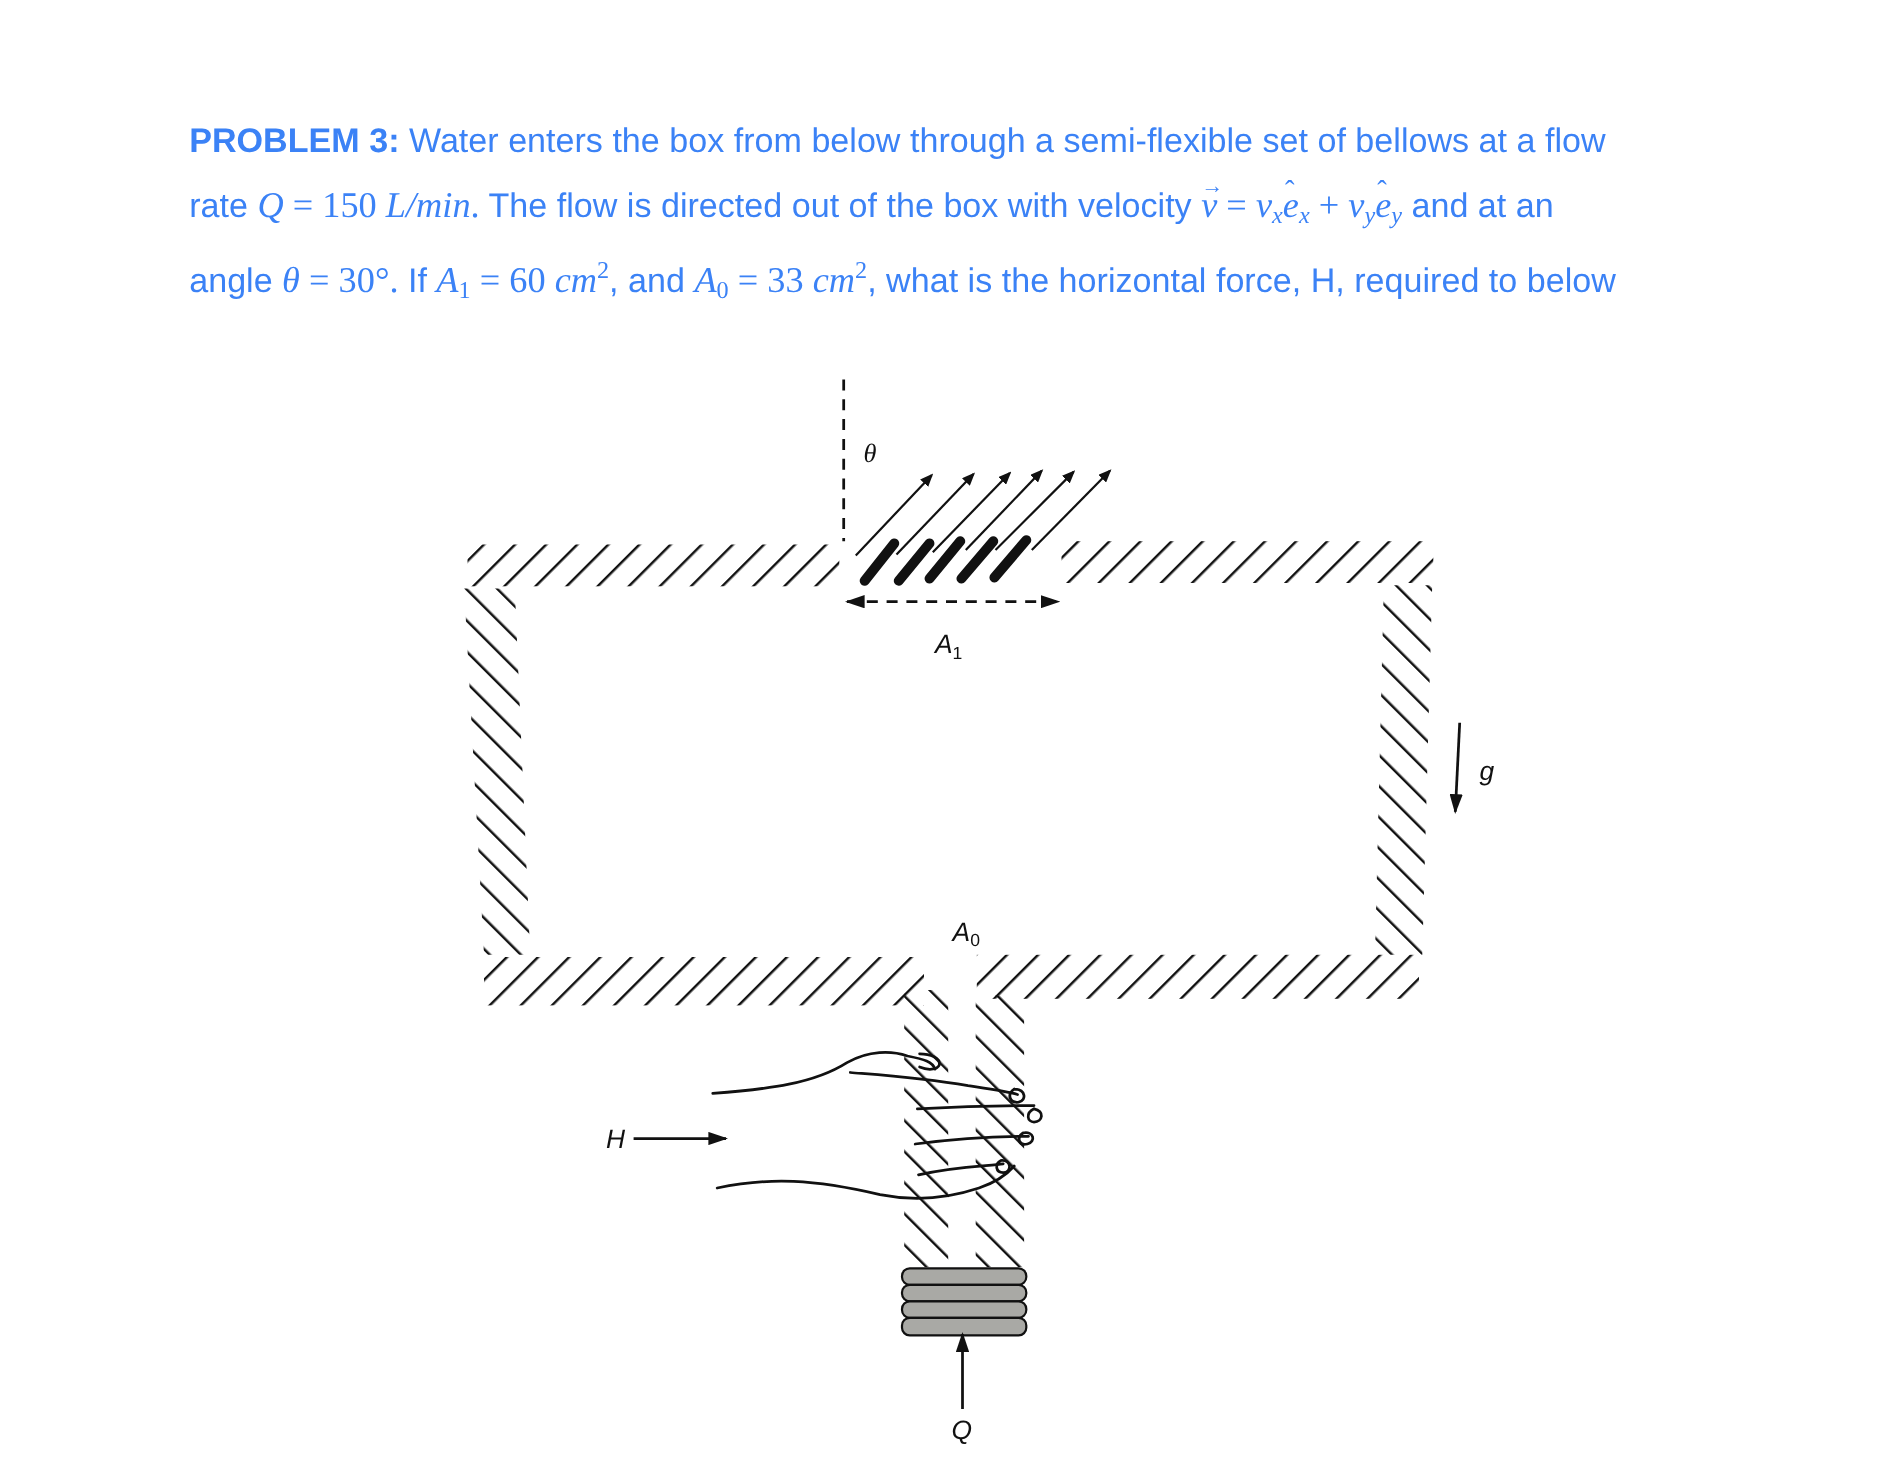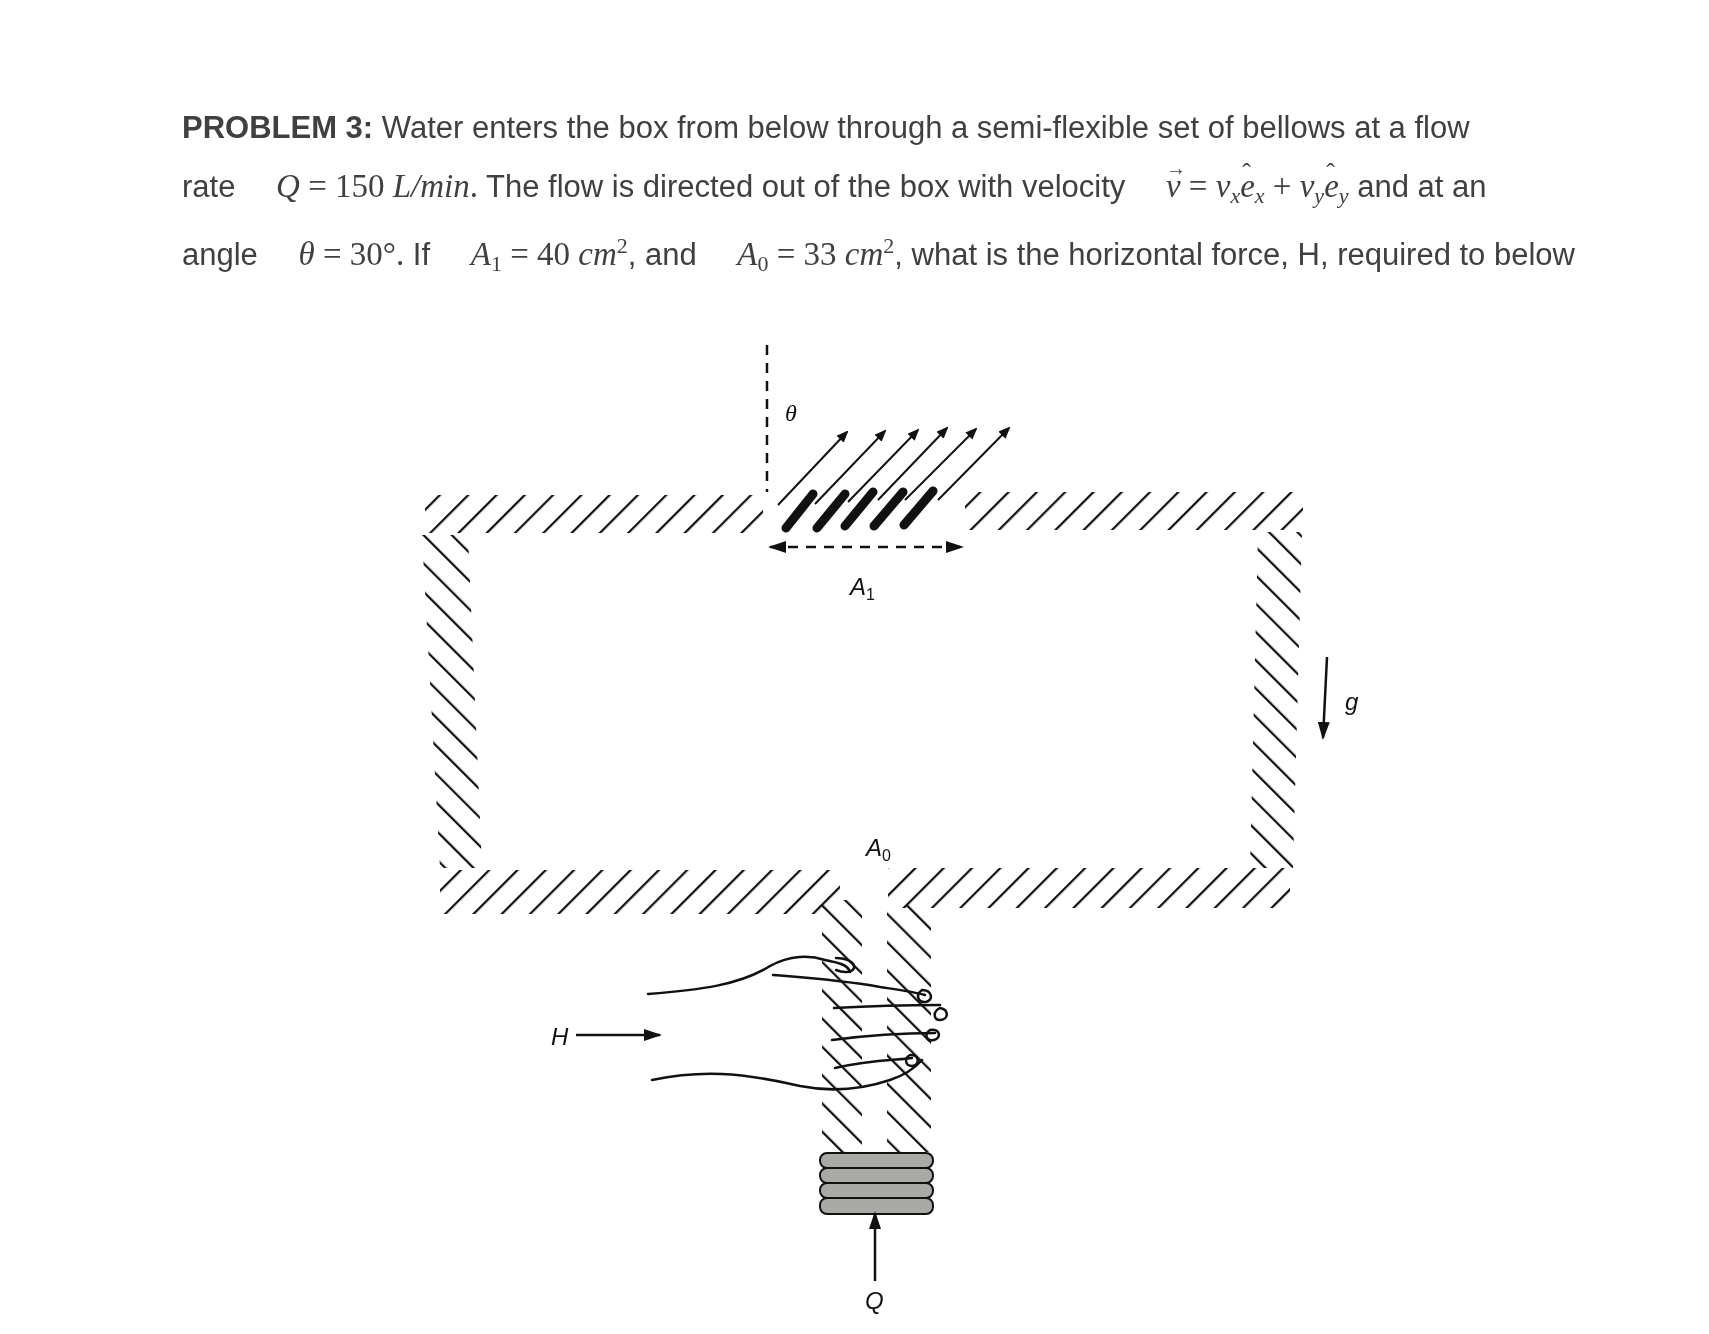--- a/index.html
+++ b/index.html
@@ -1,24 +1,24 @@
 <!DOCTYPE html>
 <html><head>
 <meta charset="utf-8">
 <style>
   html, body { margin: 0; padding: 0; background: #ffffff; }
   body { width: 1709px; height: 1334px; position: relative; overflow: hidden; }
   .problem {
-    position: absolute; left: 182px; top: 98px; width: 1420px;
-    font-family: "Liberation Sans", sans-serif; font-size: 31px; color: #404040;
+    position: absolute; left: 172px; top: 98px; width: 1420px;
+    font-family: "Liberation Sans", sans-serif; font-size: 31px; color: #3b82f6;
     line-height: 59px;
   }
   .problem .line { white-space: nowrap; height: 59px; }
   .problem b { font-weight: bold; }
-  .math { font-family: "Liberation Serif", serif; font-size: 33px; margin-left: 32px; }
+  .math { font-family: "Liberation Serif", serif; font-size: 33px; }
   .math i { font-style: italic; }
   .math sub { font-size: 22px; vertical-align: -6px; font-style: normal; }
   .math sup { font-size: 22px; vertical-align: 12px; font-style: normal; }
   .math .ital-sub { font-style: italic; }
   .hat { position: relative; display: inline-block; }
   .hat::before { content: "\02C6"; position: absolute; left: 2px; top: -14px; font-size: 26px; font-style: normal; }
   .vec { position: relative; display: inline-block; }
   .vec::before { content: "\2192"; position: absolute; left: 0px; top: -18px; font-size: 20px; font-style: normal; }
   .figure { position: absolute; left: 0; top: 0; width: 1709px; height: 1334px; }
   .fig-label { position: absolute; font-family: Liberation Sans, sans-serif; font-style: italic; color: #111; font-size: 24px; }
@@ -28,21 +28,21 @@
 <body>
 
 <div class="problem">
   <div class="line">
     <b>PROBLEM 3:</b><span> Water enters the box from below through a semi-flexible set of bellows at a flow</span>
   </div>
   <div class="line">
     <span>rate </span><span class="math"><i>Q</i><span> = 150 </span><i>L/min</i><span>.</span></span><span> The flow is directed out of the box with velocity </span><span class="math"><i class="vec">v</i><span> = </span><i>v</i><sub class="ital-sub">x</sub><i class="hat">e</i><sub class="ital-sub">x</sub><span> + </span><i>v</i><sub class="ital-sub">y</sub><i class="hat">e</i><sub class="ital-sub">y</sub></span><span> and at an</span>
   </div>
   <div class="line">
-    <span>angle </span><span class="math"><i>θ</i><span> = 30°.</span></span><span> If </span><span class="math"><i>A</i><sub>1</sub><span> = 40 </span><i>cm</i><sup>2</sup></span><span>, and </span><span class="math"><i>A</i><sub>0</sub><span> = 33 </span><i>cm</i><sup>2</sup></span><span>, what is the horizontal force, H, required to below</span>
+    <span>angle </span><span class="math"><i>θ</i><span> = 30°.</span></span><span> If </span><span class="math"><i>A</i><sub>1</sub><span> = 60 </span><i>cm</i><sup>2</sup></span><span>, and </span><span class="math"><i>A</i><sub>0</sub><span> = 33 </span><i>cm</i><sup>2</sup></span><span>, what is the horizontal force, H, required to below</span>
   </div>
 </div>
 
 <div class="figure">
   <svg width="1709" height="1334" viewBox="0 0 1709 1334" xmlns="http://www.w3.org/2000/svg">
     <defs>
       <pattern id="hatchFwd" patternUnits="userSpaceOnUse" width="20" height="20" patternTransform="rotate(45)">
         <line x1="0" y1="0" x2="0" y2="20" stroke="#111" stroke-width="4.5"></line>
       </pattern>
       <pattern id="hatchBack" patternUnits="userSpaceOnUse" width="20" height="20" patternTransform="rotate(-45)">

